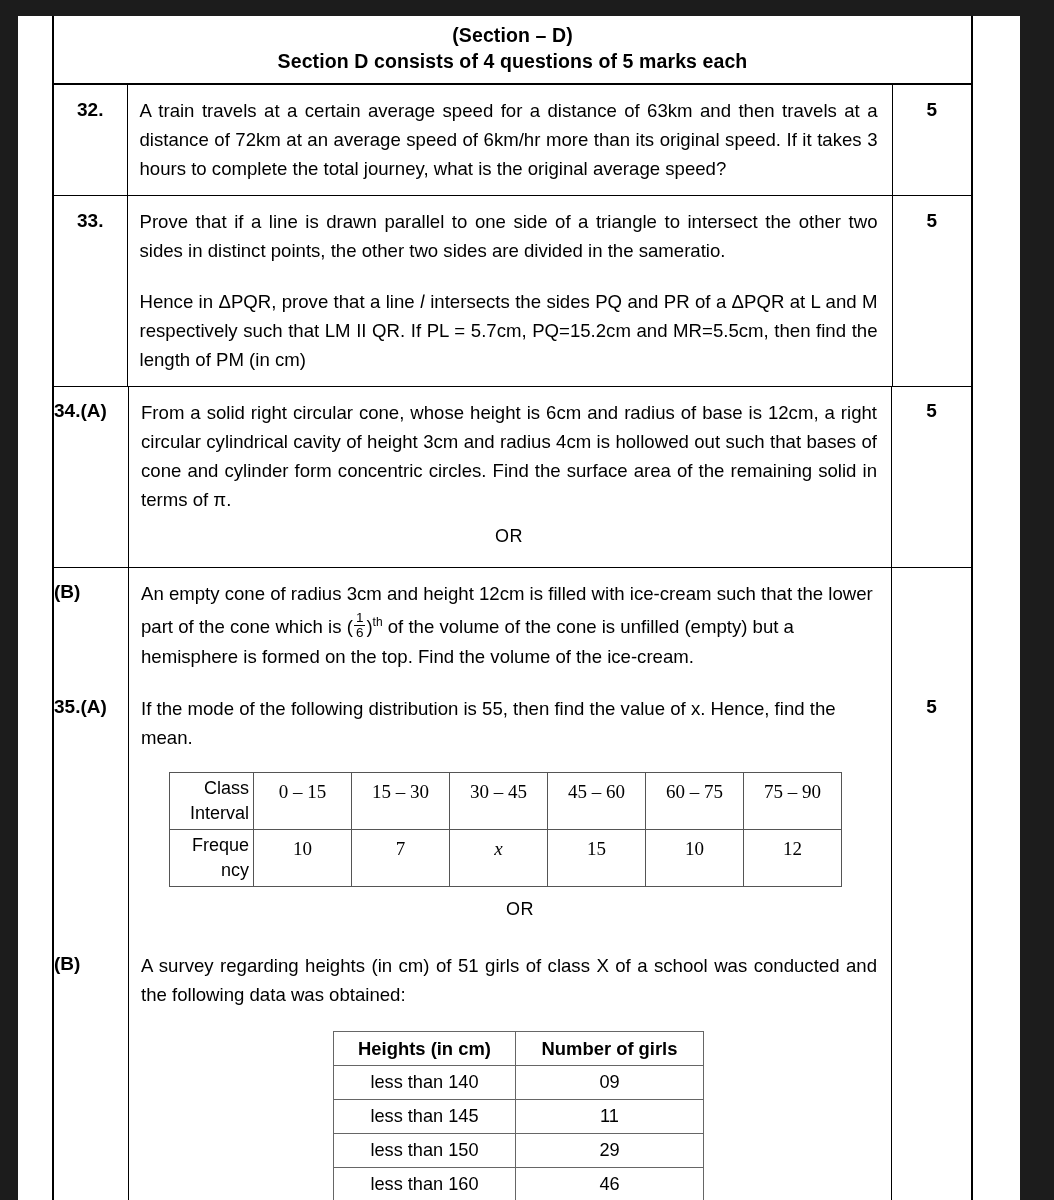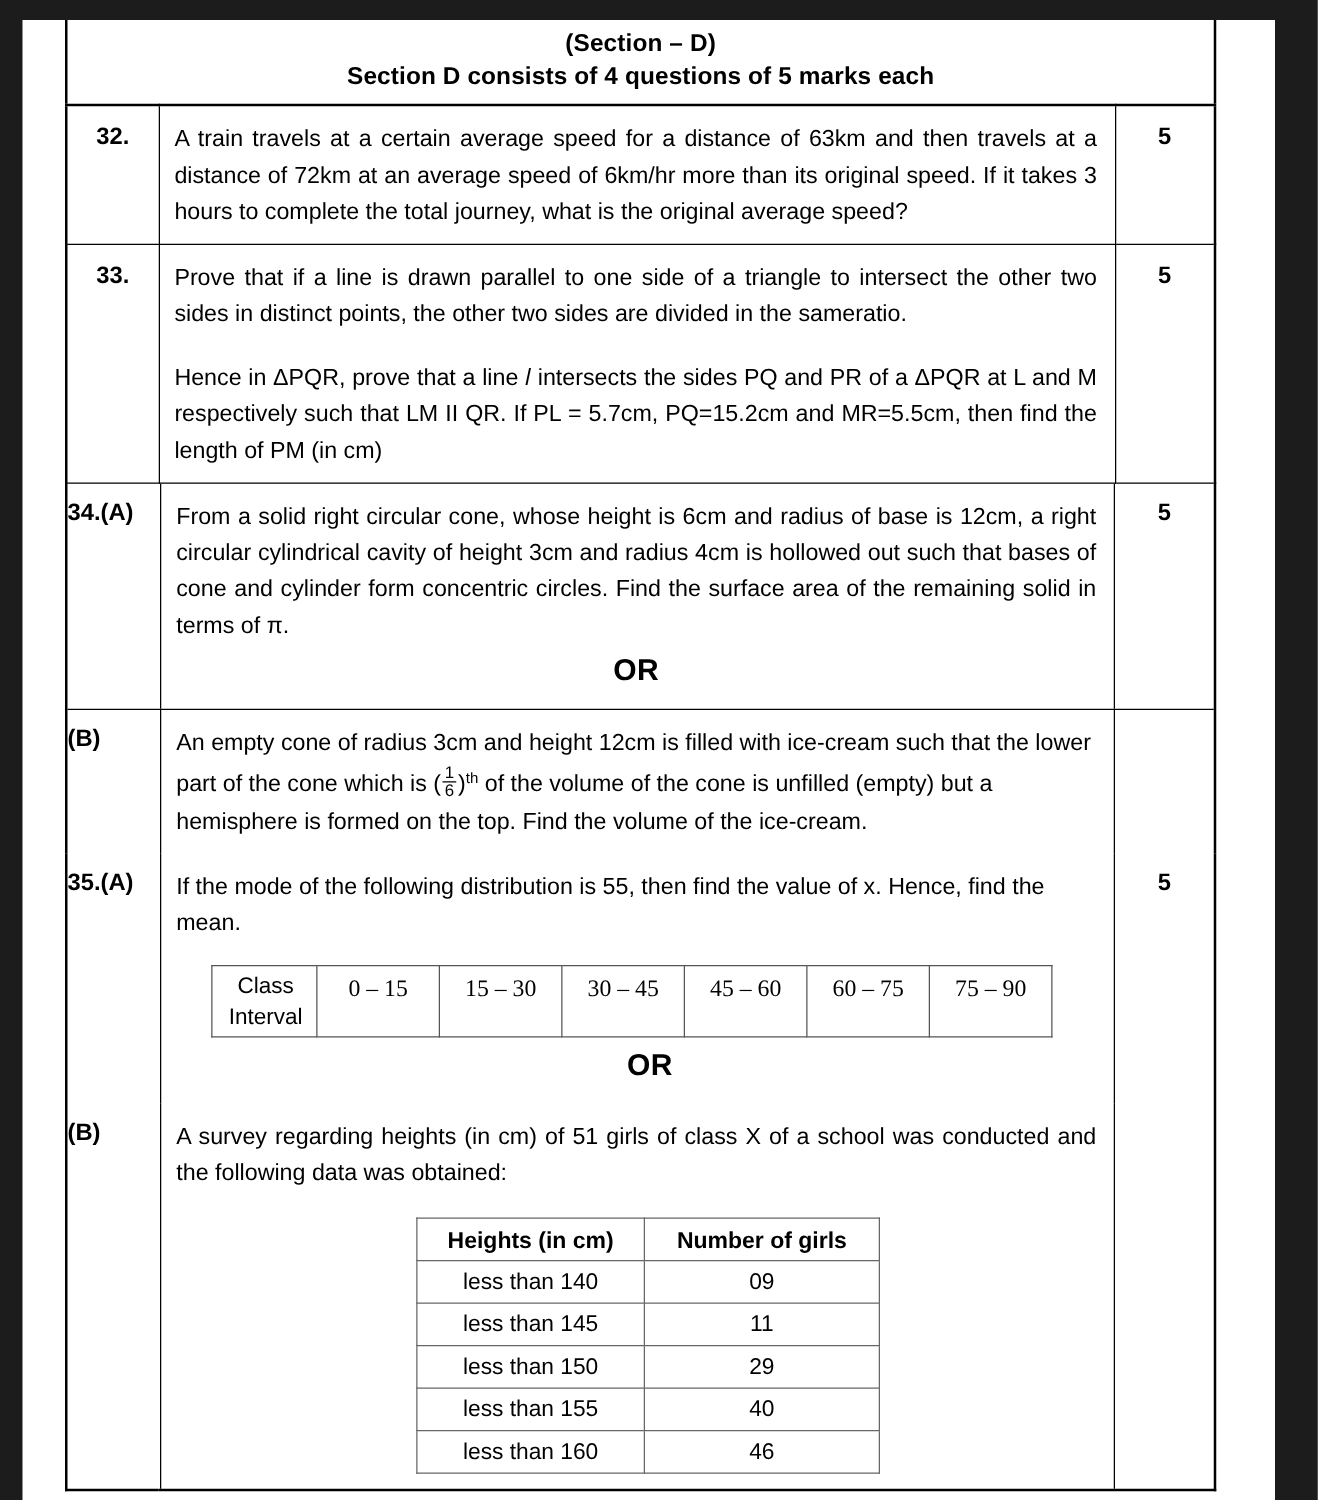--- a/index.html
+++ b/index.html
@@ -86,22 +86,22 @@
   }
   p.para {
     margin: 0 0 0 0;
     text-align: justify;
     text-justify: inter-word;
   }
   p.para.nojust { text-align: left; }
   p.gap { margin-top: 22px; }
   .or-line {
     text-align: center;
-    font-weight: bold;
-    font-size: 24px;
+    font-weight: normal;
+    font-size: 18px;
     margin: 8px 0 4px 0;
     letter-spacing: 0.4px;
   }
   .or-line.or35 { margin-left: 22px; }
 
   
   .splitrow { display: flex; width: 100%; }
   .splitrow .lab {
     flex: 0 0 74px;
     text-align: left;
@@ -154,21 +154,21 @@
   }
   table.freq td {
     border: 1.3px solid #555;
     height: 27px;
     text-align: center;
     font-size: 19px;
     padding: 3px 4px;
     vertical-align: top;
   }
   table.freq td.lbl {
-    text-align: center;
+    text-align: right;
     padding-left: 6px;
     font-family: "Liberation Sans", sans-serif;
     font-size: 18px;
     line-height: 25px;
   }
   table.freq td.val { vertical-align: top; padding-top: 4px; }
   col.f-lbl { width: 84px; }
   col.f-d   { width: 98px; }
 
   
@@ -274,20 +274,29 @@
                     <tbody>
                       <tr>
                         <td class="lbl"><span>Class</span><br><span>Interval</span></td>
                         <td class="val">0 – 15</td>
                         <td class="val">15 – 30</td>
                         <td class="val">30 – 45</td>
                         <td class="val">45 – 60</td>
                         <td class="val">60 – 75</td>
                         <td class="val">75 – 90</td>
                       </tr>
+                      <tr>
+                        <td class="lbl"><span>Freque</span><br><span>ncy</span></td>
+                        <td class="val">10</td>
+                        <td class="val">7</td>
+                        <td class="val mathvar">x</td>
+                        <td class="val">15</td>
+                        <td class="val">10</td>
+                        <td class="val">12</td>
+                      </tr>
                     </tbody>
                   </table>
                 </div>
 
                 <div class="or-line or35">OR</div>
               </div>
               <div class="mk">5</div>
             </div>
 
             <div class="splitrow">
@@ -314,24 +323,20 @@
                       </tr>
                       <tr>
                         <td>less than 145</td>
                         <td>11</td>
                       </tr>
                       <tr>
                         <td>less than 150</td>
                         <td>29</td>
                       </tr>
                       <tr>
-                        <td>less than 155</td>
-                        <td>40</td>
-                      </tr>
-                      <tr>
                         <td>less than 160</td>
                         <td>46</td>
                       </tr>
 
                     </tbody>
                   </table>
                 </div>
 
               </div>
               <div class="mk"></div>

